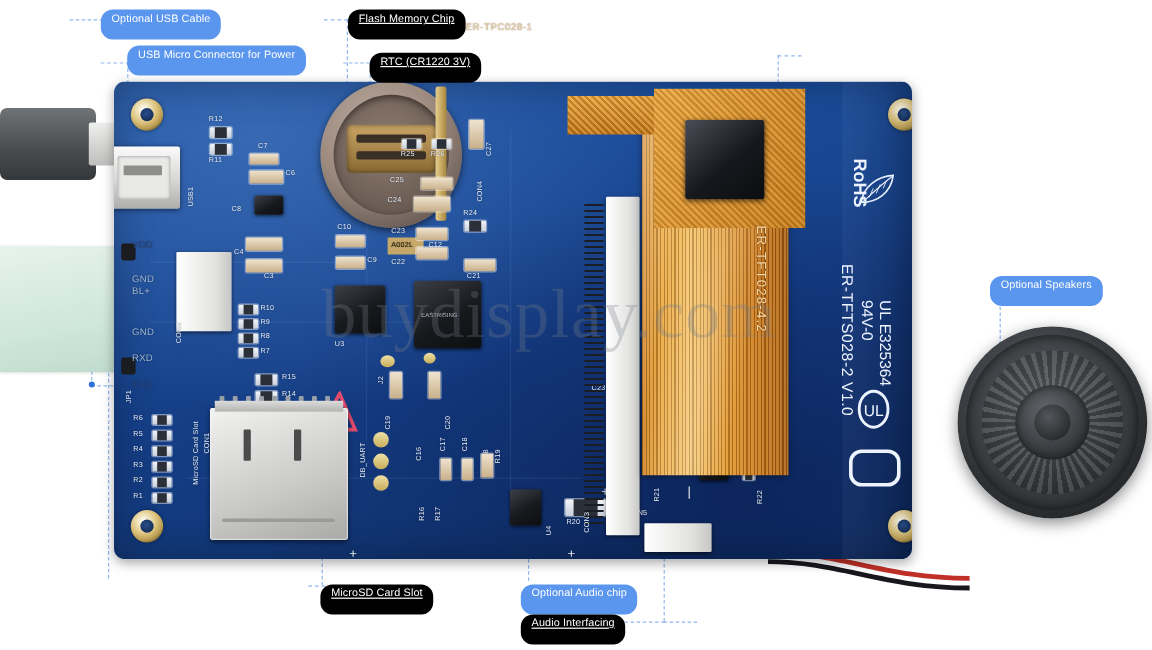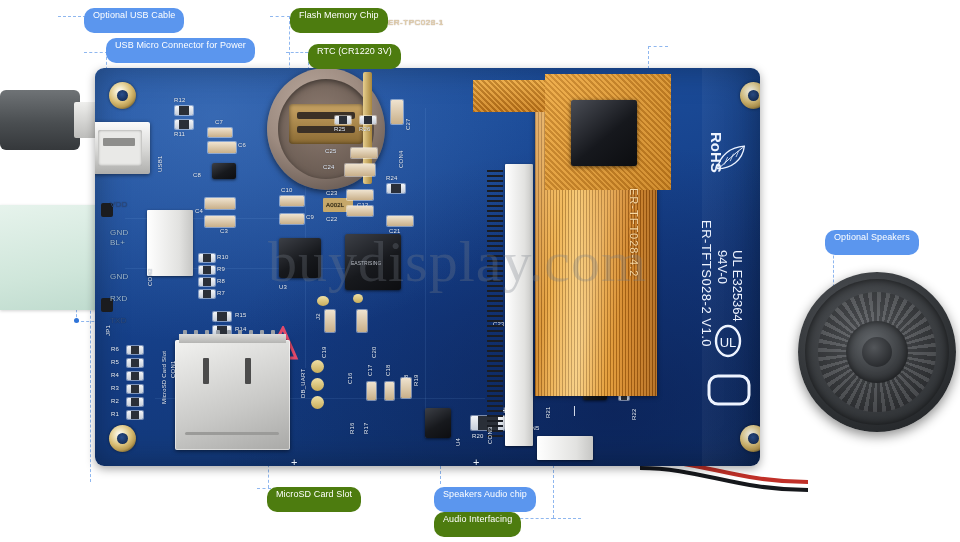--- a/index.html
+++ b/index.html
@@ -14,21 +14,21 @@
     font-size:9px;
     line-height:15px;
     height:25px;
     padding:0 9px;
     white-space:nowrap;
     letter-spacing:.1px;
     box-sizing:border-box;
     font-family:"Liberation Sans",sans-serif;
   }
   .badge.light{background:#5b96ee;}
-  .badge.dark{background:#4d7c0f;}
+  .badge.dark{background:#000000;text-decoration:underline;}
 
   .leader{position:absolute;border-color:#8fb7ef;border-style:dashed;border-width:0;}
   .dot{position:absolute;width:5px;height:5px;border-radius:50%;background:#2f74d8;}
 
   
   #board{
     position:absolute;left:95px;top:68px;width:665px;height:398px;
     border-radius:9px;
     background:
       radial-gradient(ellipse at 18% 12%, rgba(120,170,235,.30) 0%, rgba(120,170,235,0) 46%),
@@ -488,16 +488,16 @@
   <div class="silk big" style="left:110px;top:272px;color:#9fbcd8;">GND</div>
   <div class="silk big" style="left:110px;top:294px;color:#9fbcd8;">RXD</div>
   <div class="silk big" style="left:110px;top:316px;color:#2f4f86;">TXD</div>
 
   <div class="badge light" style="left:84px;top:8px;">Optional USB Cable</div>
   <div class="badge light" style="left:106px;top:38px;">USB Micro Connector for Power</div>
   <div class="badge dark" style="left:290px;top:8px;">Flash Memory Chip</div>
   <div class="badge dark" style="left:308px;top:44px;">RTC (CR1220  3V)</div>
   <div class="badge light" style="left:825px;top:230px;">Optional Speakers</div>
   <div class="badge dark" style="left:267px;top:487px;">MicroSD Card Slot</div>
-  <div class="badge light" style="left:434px;top:487px;">Speakers Audio chip</div>
+  <div class="badge light" style="left:434px;top:487px;">Optional Audio chip</div>
   <div class="badge dark" style="left:434px;top:512px;">Audio Interfacing</div>
 
 </div>
 
 </body></html>

